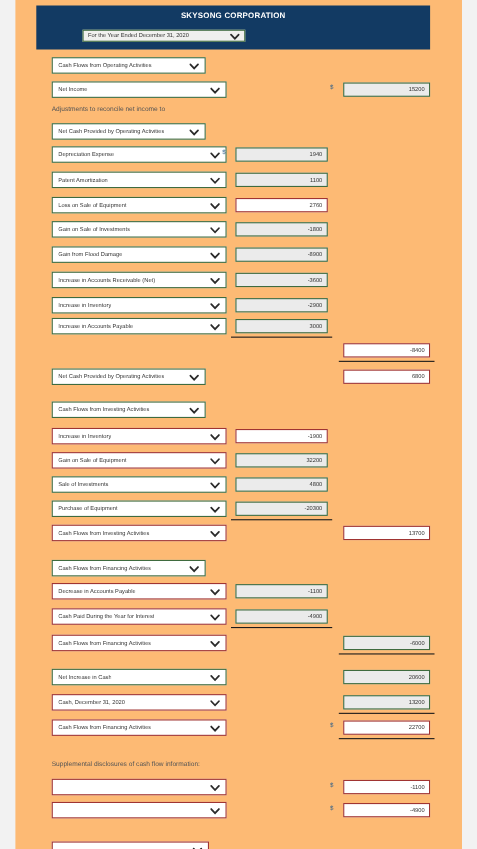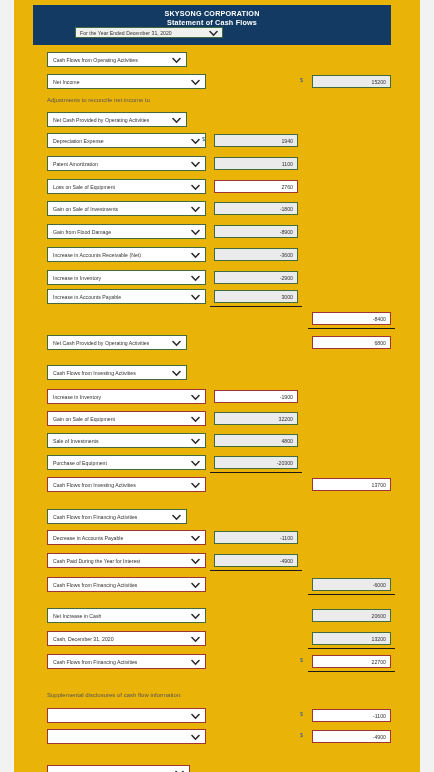--- a/index.html
+++ b/index.html
@@ -5,21 +5,21 @@
   html,body{margin:0;padding:0;}
   body{
     width:434px;height:772px;
     background:#f2f2f2;
     font-family:"Liberation Sans", sans-serif;
     overflow:hidden;
   }
   .page{
     position:absolute;left:14px;top:0;
     width:406px;height:772px;
-    background:#eab308;
+    background:#fdba74;
     overflow:hidden;
   }
   
   .banner{
     position:absolute;left:19px;top:5px;width:358px;height:40px;
     background:#123a63;
     color:#ffffff;
     text-align:center;
   }
   .banner .t1{
@@ -75,21 +75,20 @@
     position:absolute;height:0;border-top:1.2px solid #1a1a1a;
   }
 </style>
 </head>
 <body>
 
 <div class="page">
 
   <div class="banner">
     <div class="t1">SKYSONG CORPORATION</div>
-    <div class="t2">Statement of Cash Flows</div>
   </div>
   <div class="banner-select">
     <span class="txt">For the Year Ended December 31, 2020</span>
     <span class="chev" style="right:5px;top:2px;">
       <svg width="9" height="7" viewBox="0 0 9 7">
           <path d="M1 1.5 L4.5 5.2 L8 1.5" stroke="#2b2b2b" stroke-width="1.6" fill="none" stroke-linecap="round"></path>
         </svg>
     </span>
   </div>
 

